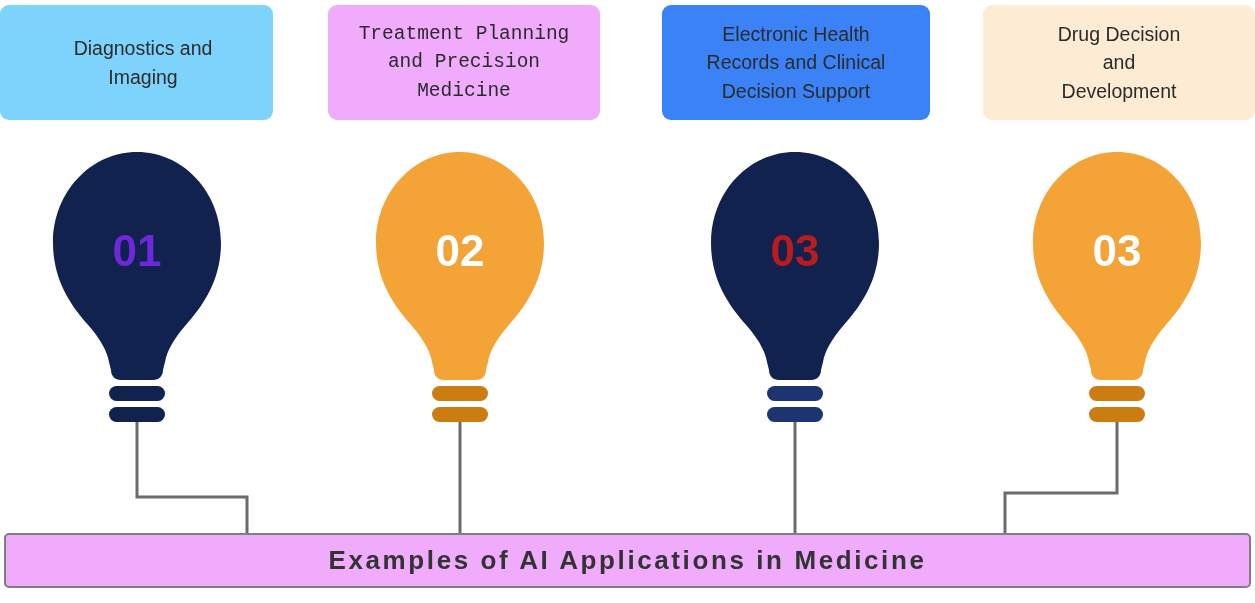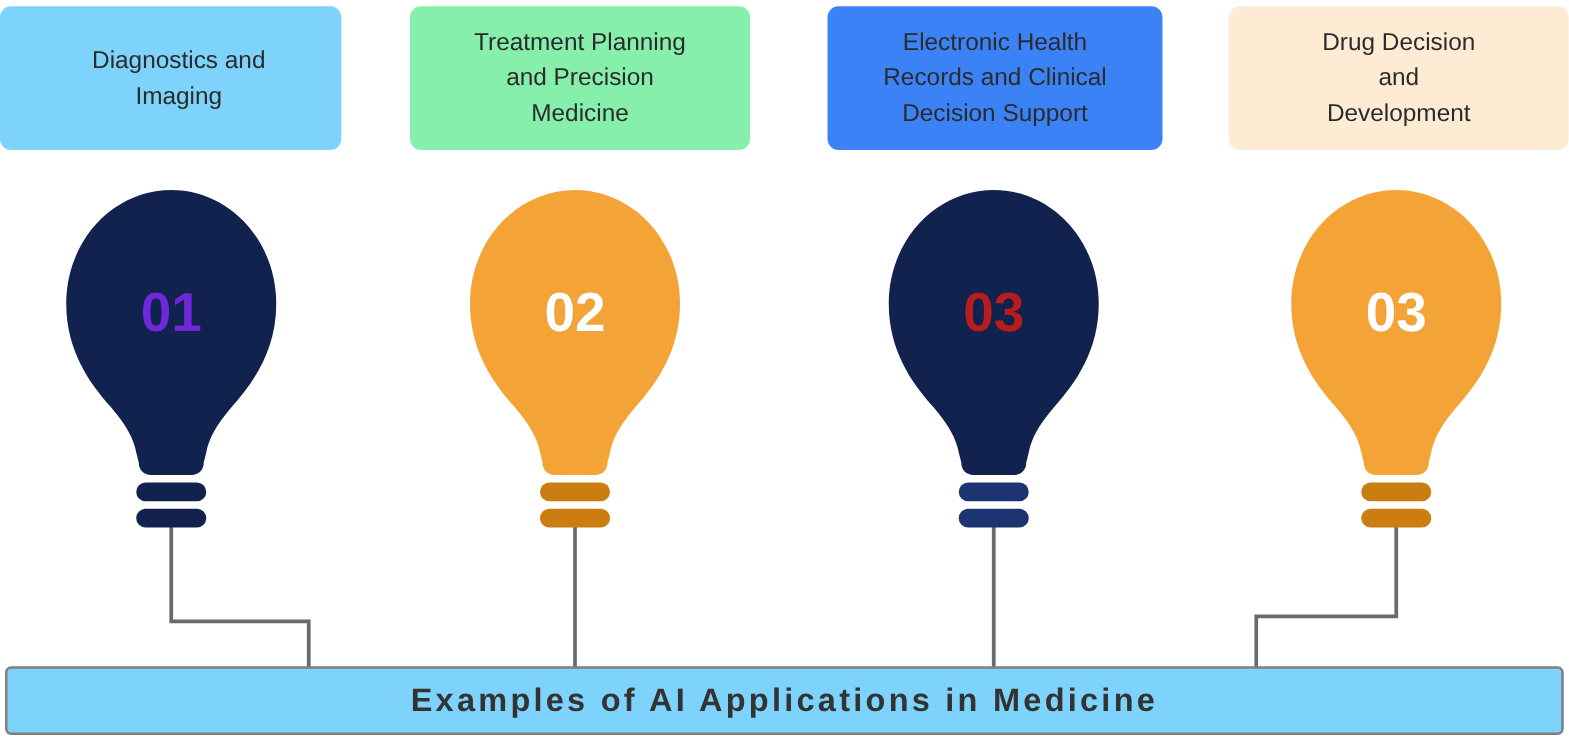--- a/index.html
+++ b/index.html
@@ -81,21 +81,21 @@
   }
 </style>
 </head>
 <body>
 
 <div id="canvas" style="background: rgb(255, 255, 255);">
 
   <div class="label-box" id="box-0" style="left: 0px; width: 273px; background: #7dd3fc; padding-left: 23px;">Diagnostics and
 Imaging</div>
 
-  <div class="label-box" id="box-1" style="left: 328px; width: 272px; background: #86efac;">Treatment Planning
+  <div class="label-box" id="box-1" style="left: 328px; width: 272px; background: #f0abfc; font-family: Liberation Mono, monospace;">Treatment Planning
 and Precision
 Medicine</div>
 
   <div class="label-box" id="box-2" style="left: 662px; width: 268px; background: #3b82f6;">Electronic Health
 Records and Clinical
 Decision Support</div>
 
   <div class="label-box" id="box-3" style="left: 983px; width: 272px; background: rgb(253, 235, 211);">Drug Decision
 and
 Development</div>
@@ -194,17 +194,17 @@
         C70,203 64,192 52,178
         C34,158 16,132 16,95
         C16,44 54,4 100,4 Z" fill="#F4A436"></path>
       <rect id="base-3-0" x="72" y="238" width="56" height="15" rx="7.5" fill="#CB7D11"></rect>
       <rect id="base-3-1" x="72" y="259" width="56" height="15" rx="7.5" fill="#CB7D11"></rect>
       <rect id="base-3-2" x="80" y="280" width="40" height="15" rx="7.5" fill="#CB7D11"></rect>
     </svg>
     <div class="bulb-number" style="color: rgb(255, 255, 255);">03</div>
   </div>
 
-  <div id="title-bar" style="background: #7dd3fc; border-color: rgb(127, 127, 127);">
+  <div id="title-bar" style="background: #f0abfc; border-color: rgb(127, 127, 127);">
     <span class="title-text" style="color: rgb(51, 51, 51);">Examples of AI Applications in Medicine</span>
   </div>
 
 </div>
 
 </body></html>

